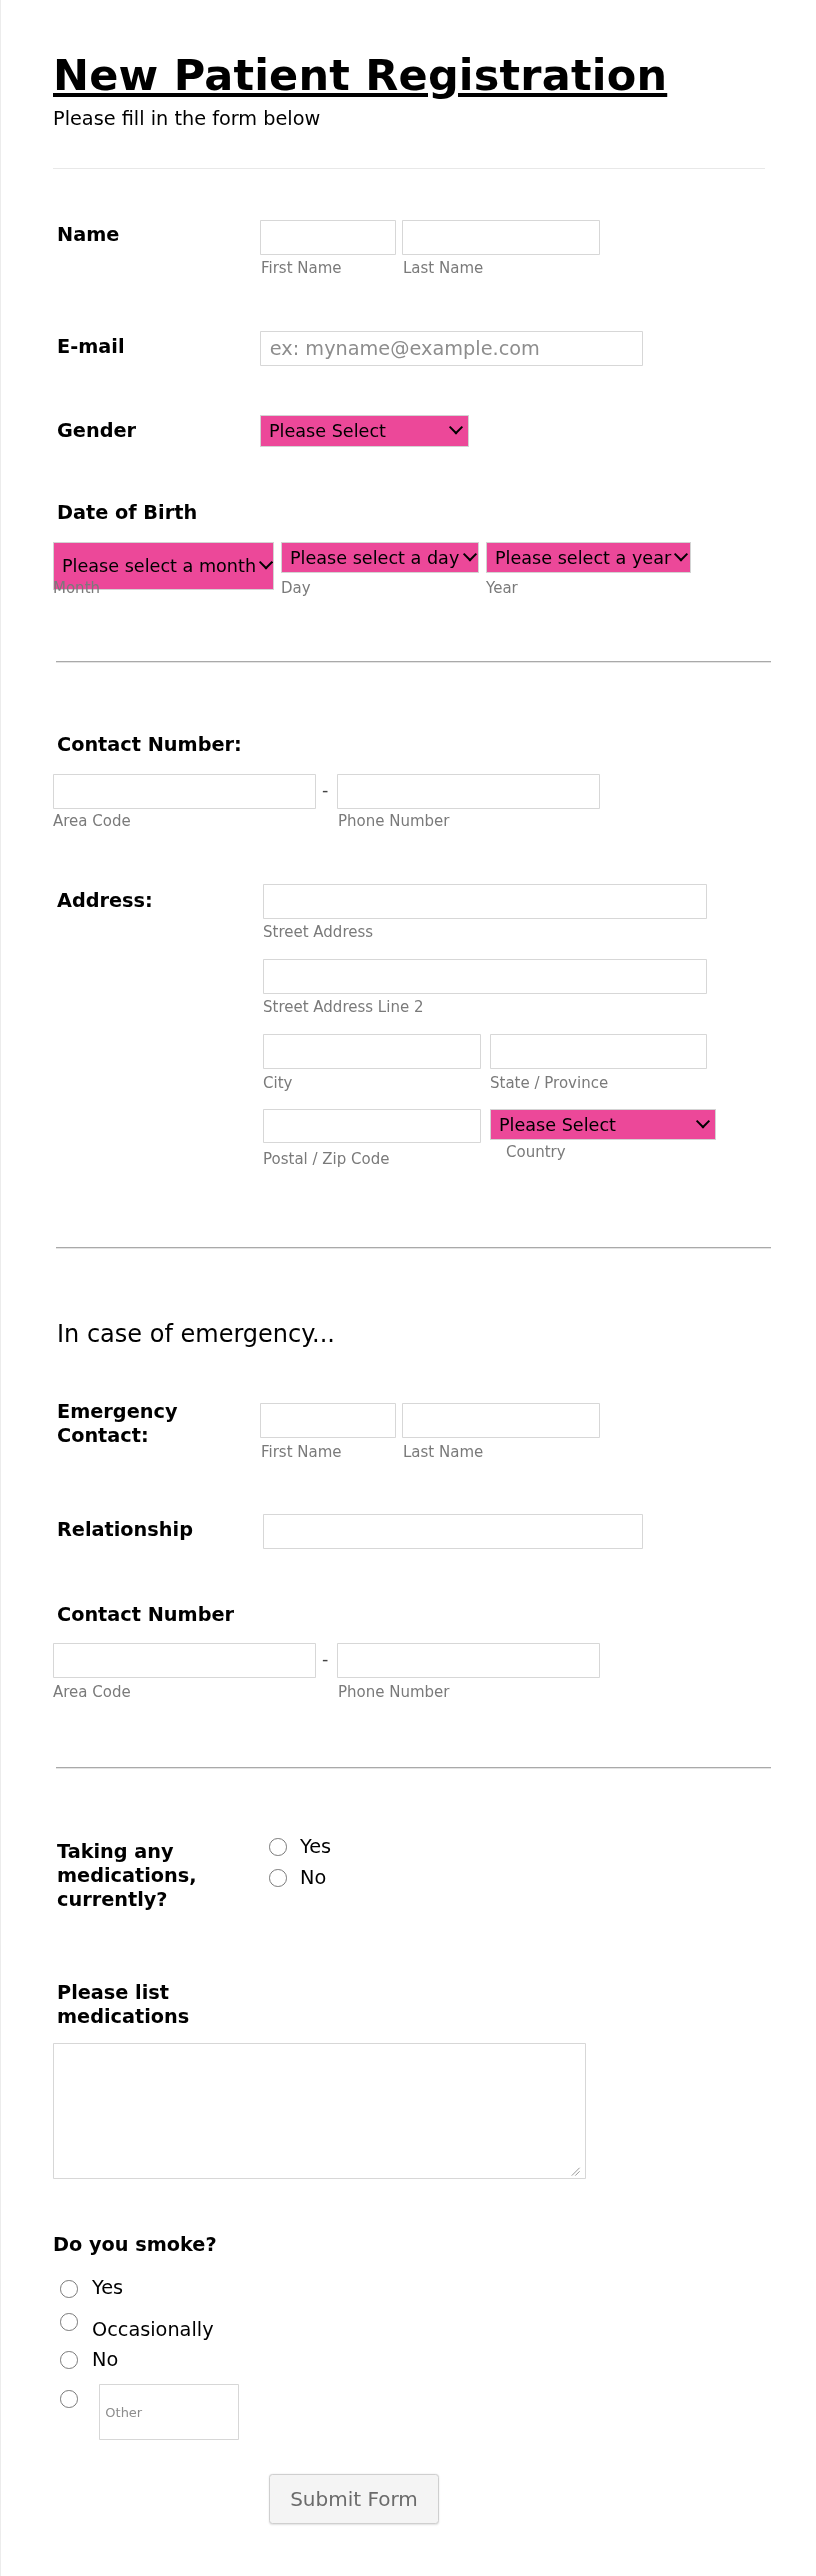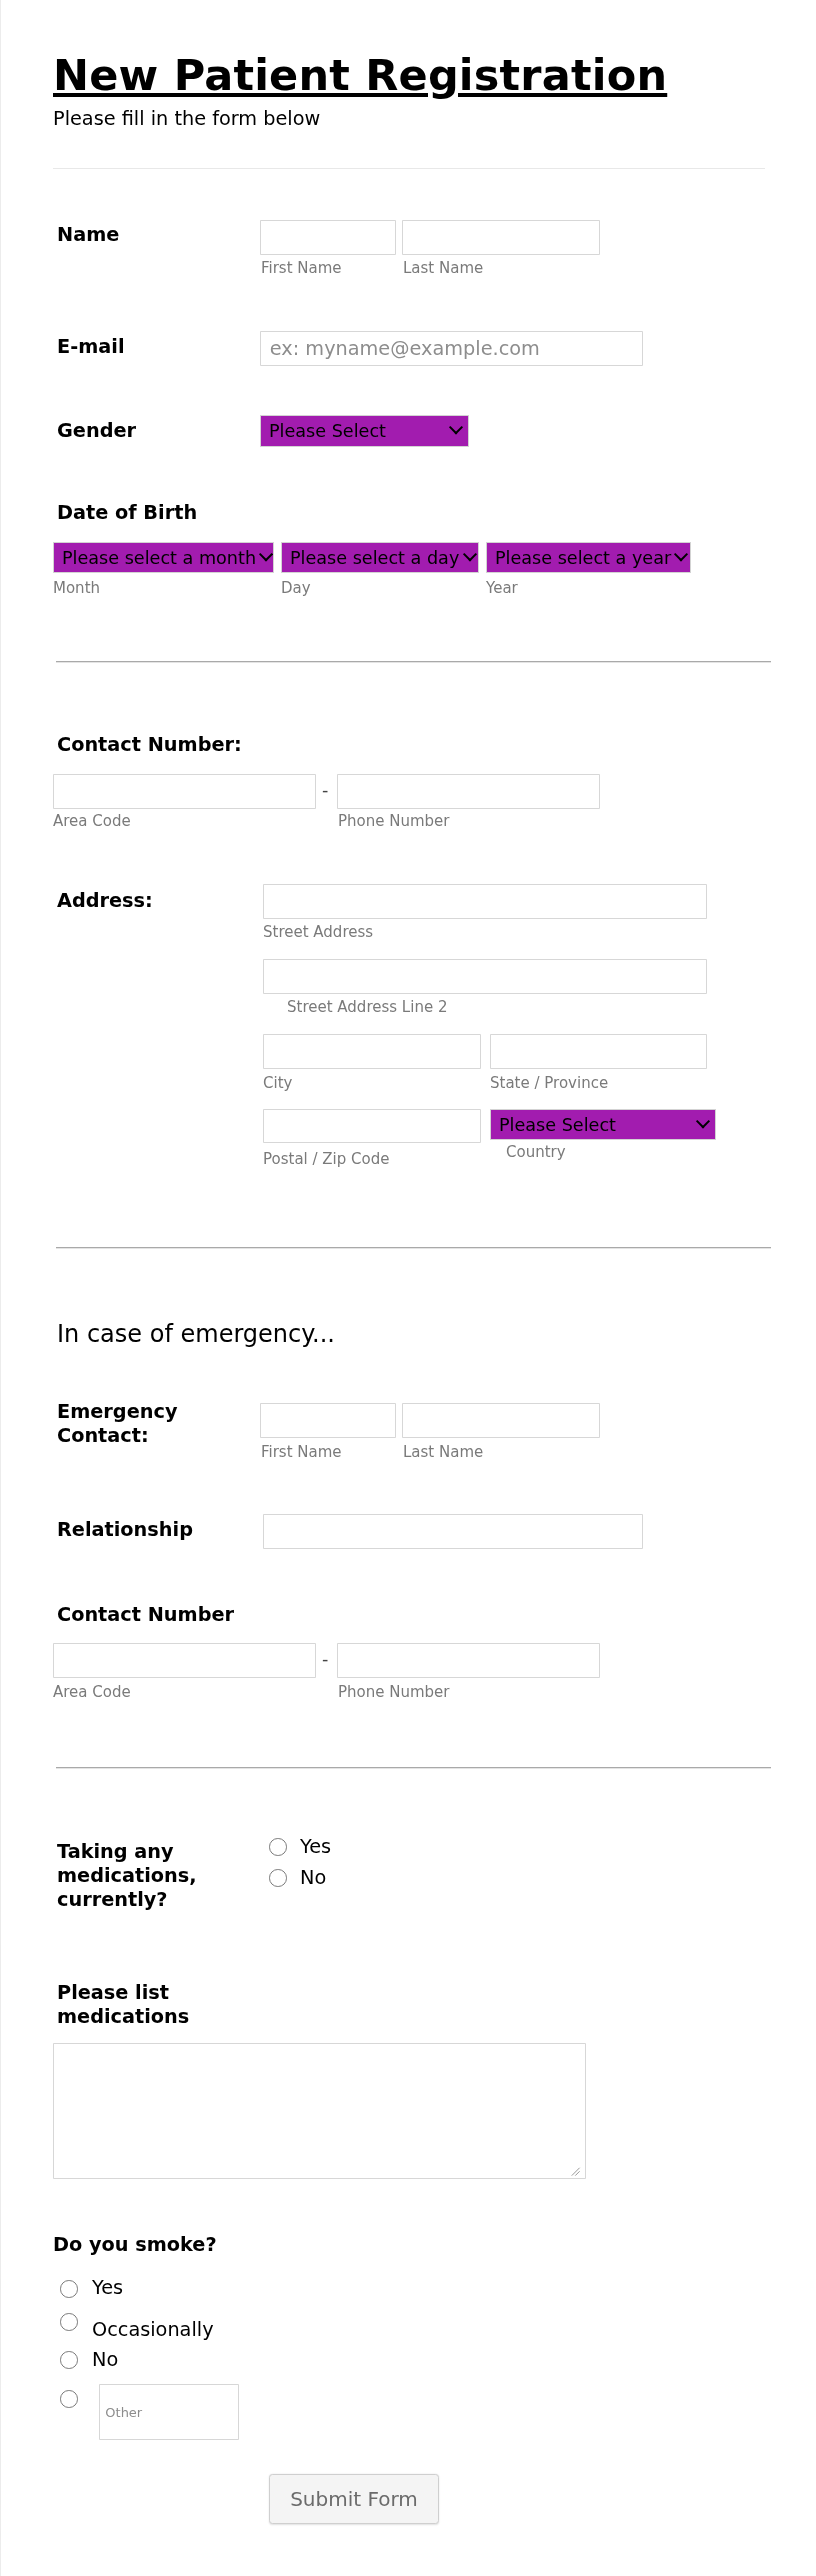--- a/index.html
+++ b/index.html
@@ -16,21 +16,21 @@
     .label { font-size: 19.3px; font-weight: bold; line-height: 24px; }
     .plain { font-size: 24px; line-height: 23px; }
     .sub { font-size: 15px; color: #7a7a7a; line-height: 17.6px; white-space: nowrap; }
     .input {
       box-sizing: border-box; border: 1.8px solid #d7d7d7; background: #fff;
       font-family: "DejaVu Sans", sans-serif; font-size: 19.3px; color: #737373;
       padding: 0 8.8px; outline: none; border-radius: 0.9px;
     }
     .input::placeholder { color: #8d8d8d; }
     .select {
-      box-sizing: border-box; border: 1.8px solid #d3d3d3; background: #a21caf;
+      box-sizing: border-box; border: 1.8px solid #d3d3d3; background: #ec4899;
       font-family: "DejaVu Sans", sans-serif; font-size: 17.6px; color: #000;
       display: flex; align-items: center; justify-content: space-between;
       padding: 0 7px 0 8px; white-space: nowrap; overflow: hidden;
     }
     .chev { width: 8px; height: 8px; border-right: 2.6px solid #000; border-bottom: 2.6px solid #000; transform: rotate(45deg) translate(-2.6px,-2.6px); flex: none; margin-left: 5.3px; }
     .dash { font-size: 17.6px; color: #444; }
     .radio {
       box-sizing: border-box; width: 17.6px; height: 17.6px; border-radius: 50%;
       border: 1.8px solid #7b7b7b; background: #fff;
     }
@@ -61,21 +61,21 @@
 <div class="abs label" style="left:56px;top:335px;">E-mail</div>
 <input class="abs input" style="left: 259px; top: 331px; width: 383px; height: 35px;" placeholder="ex: myname@example.com">
 
 <div class="abs label" style="left:56px;top:419px;">Gender</div>
 <div class="abs select" style="left:259px;top:415px;width:209px;height:32px;">
   <span>Please Select</span>
   <span class="chev"></span>
 </div>
 
 <div class="abs label" style="left:56px;top:501px;">Date of Birth</div>
-<div class="abs select" style="left:52px;top:542px;width:221px;height:31px;">
+<div class="abs select" style="left:52px;top:542px;width:221px;height:48px;">
   <span>Please select a month</span>
   <span class="chev"></span>
 </div>
 <div class="abs select" style="left:280px;top:542px;width:198px;height:31px;">
   <span>Please select a day</span>
   <span class="chev"></span>
 </div>
 <div class="abs select" style="left:485px;top:542px;width:205px;height:31px;">
   <span>Please select a year</span>
   <span class="chev"></span>
@@ -90,21 +90,21 @@
 <input class="abs input" style="left: 52px; top: 774px; width: 263px; height: 35px;">
 <div class="abs dash" style="left:321px;top:780px;">-</div>
 <input class="abs input" style="left: 336px; top: 774px; width: 263px; height: 35px;">
 <div class="abs sub" style="left:52px;top:813px;">Area Code</div>
 <div class="abs sub" style="left:337px;top:813px;">Phone Number</div>
 
 <div class="abs label" style="left:56px;top:889px;">Address:</div>
 <input class="abs input" style="left: 262px; top: 884px; width: 444px; height: 35px;">
 <div class="abs sub" style="left:262px;top:924px;">Street Address</div>
 <input class="abs input" style="left: 262px; top: 959px; width: 444px; height: 35px;">
-<div class="abs sub" style="left:262px;top:999px;margin-left:24px;">Street Address Line 2</div>
+<div class="abs sub" style="left:262px;top:999px;">Street Address Line 2</div>
 <input class="abs input" style="left: 262px; top: 1034px; width: 218px; height: 35px;">
 <input class="abs input" style="left: 489px; top: 1034px; width: 217px; height: 35px;">
 <div class="abs sub" style="left:262px;top:1075px;">City</div>
 <div class="abs sub" style="left:489px;top:1075px;">State / Province</div>
 <input class="abs input" style="left: 262px; top: 1109px; width: 218px; height: 34px;">
 <div class="abs select" style="left:489px;top:1109px;width:226px;height:31px;">
   <span>Please Select</span>
   <span class="chev"></span>
 </div>
 <div class="abs sub" style="left:262px;top:1151px;">Postal / Zip Code</div>

